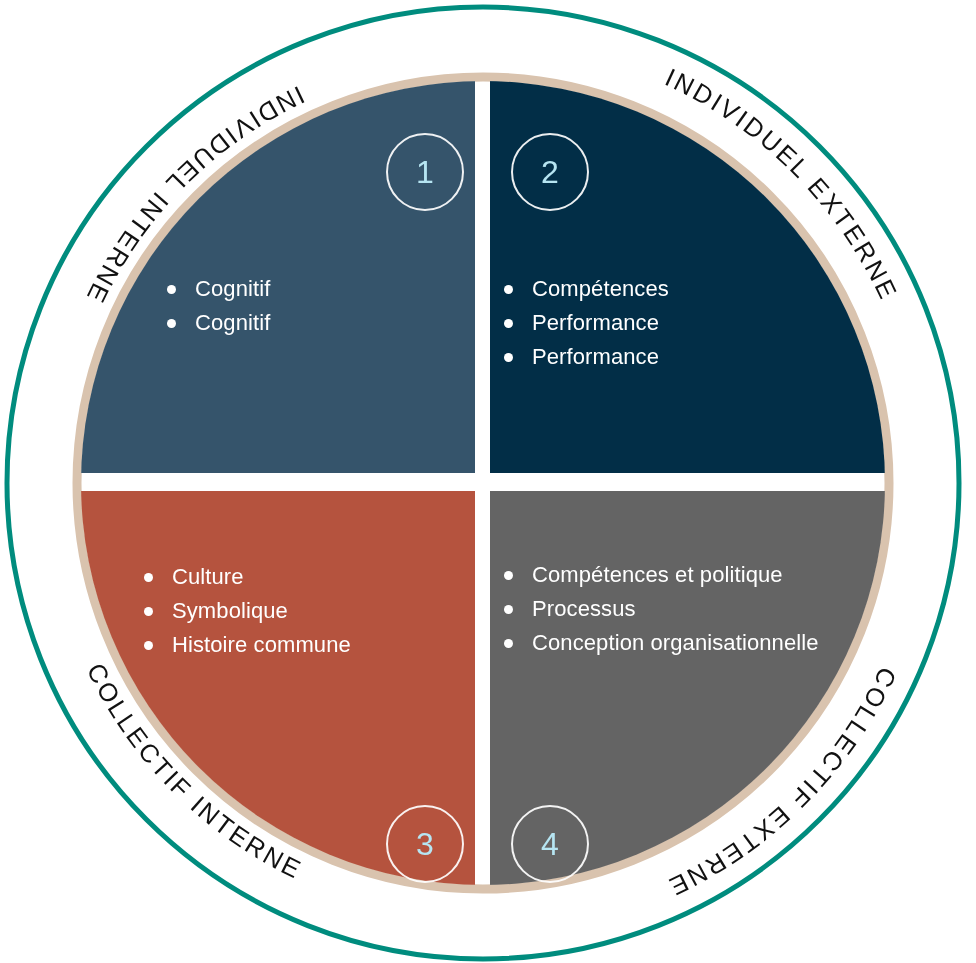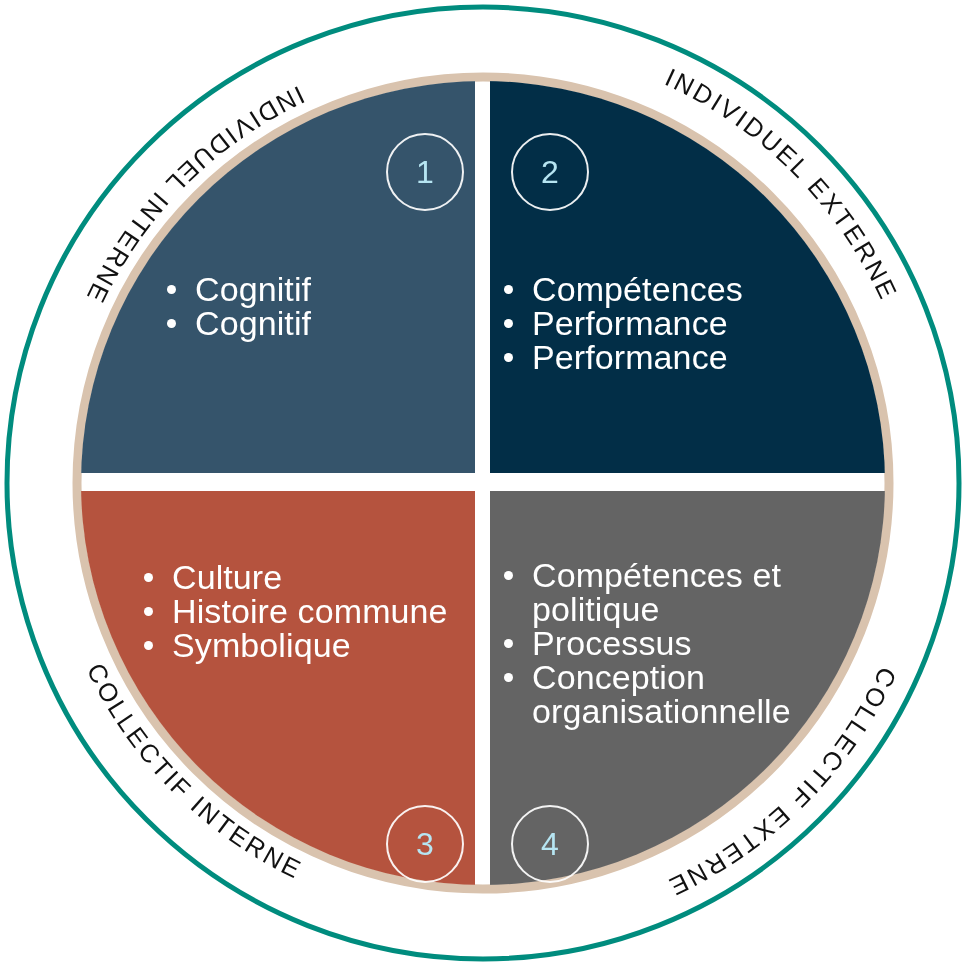--- a/index.html
+++ b/index.html
@@ -23,21 +23,21 @@
     position: absolute;
     left: 0;
     top: 0;
     width: 976px;
     height: 963px;
   }
   .quad-text {
     position: absolute;
     color: #ffffff;
     font-family: "Liberation Sans", sans-serif;
-    font-size: 34px;
+    font-size: 22px;
     line-height: 34px;
     letter-spacing: 0.1px;
   }
   .bullet-list {
     list-style: none;
     margin: 0;
     padding: 0;
   }
   .bullet-list li {
     position: relative;
@@ -140,22 +140,22 @@
     <ul class="bullet-list">
       <li><span>Compétences</span></li>
       <li><span>Performance</span></li>
       <li><span>Performance</span></li>
     </ul>
   </div>
 
   <div class="quad-text" id="q3-text">
     <ul class="bullet-list">
       <li><span>Culture</span></li>
+      <li><span>Symbolique</span></li>
       <li><span>Histoire commune</span></li>
-      <li><span>Symbolique</span></li>
     </ul>
   </div>
 
   <div class="quad-text" id="q4-text">
     <ul class="bullet-list">
       <li><span>Compétences et politique</span></li>
       <li><span>Processus</span></li>
       <li><span>Conception organisationnelle</span></li>
     </ul>
   </div>

